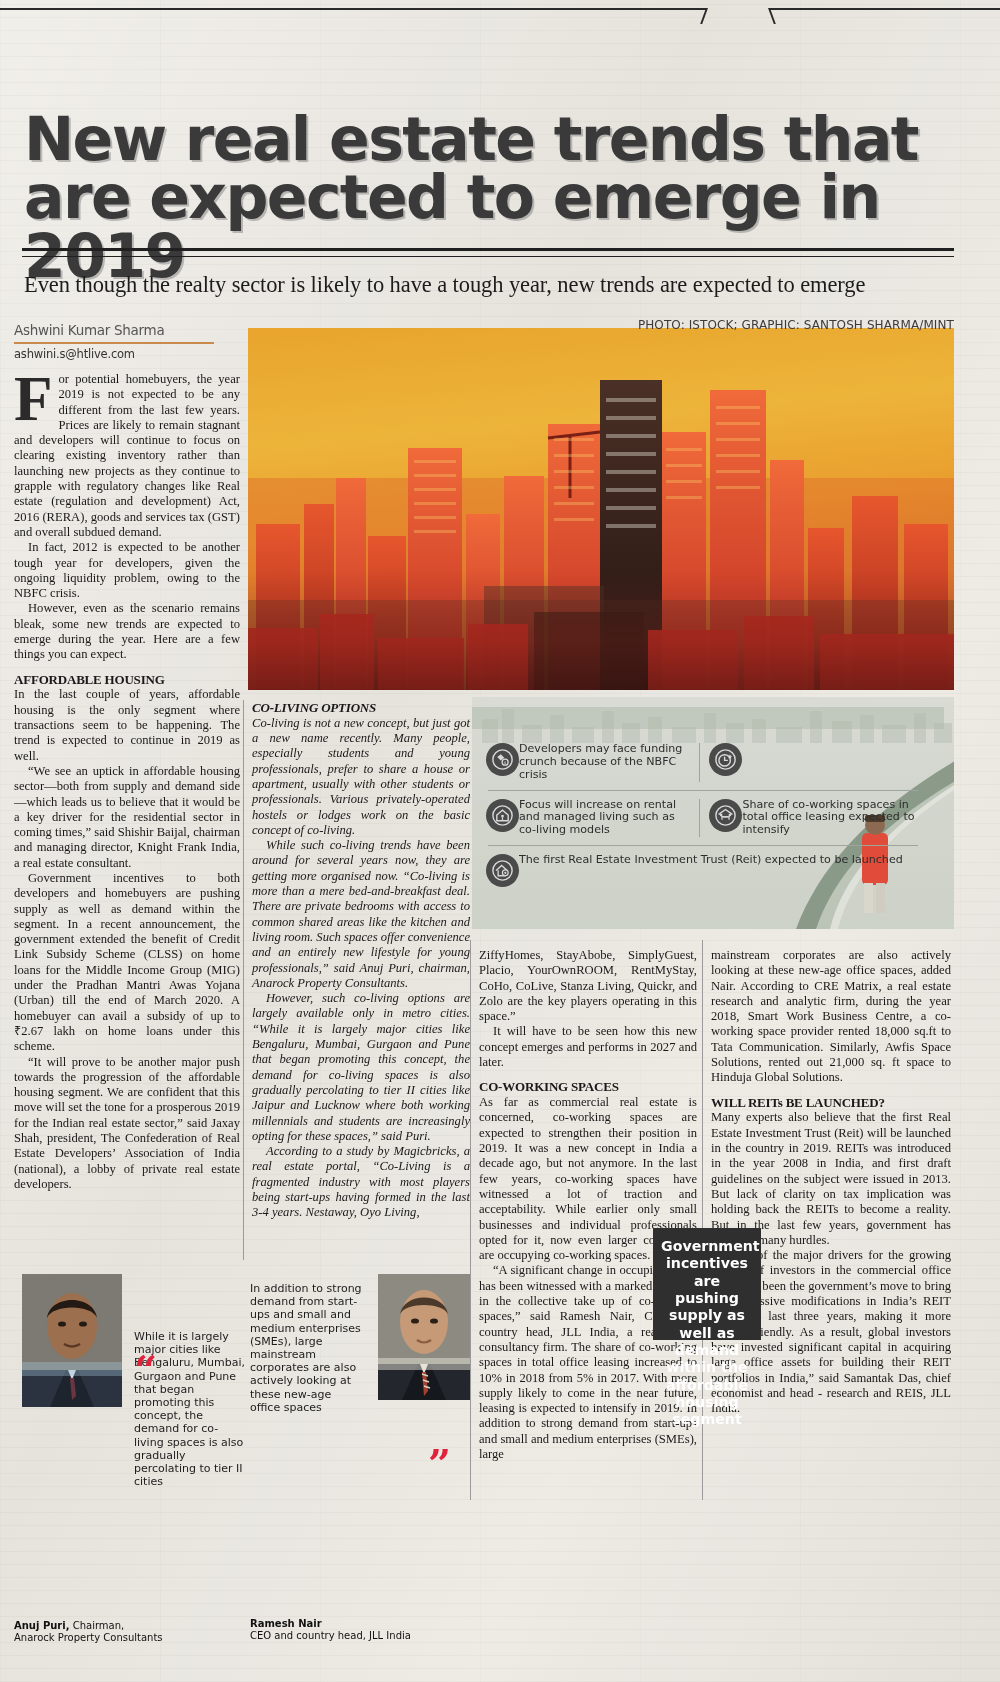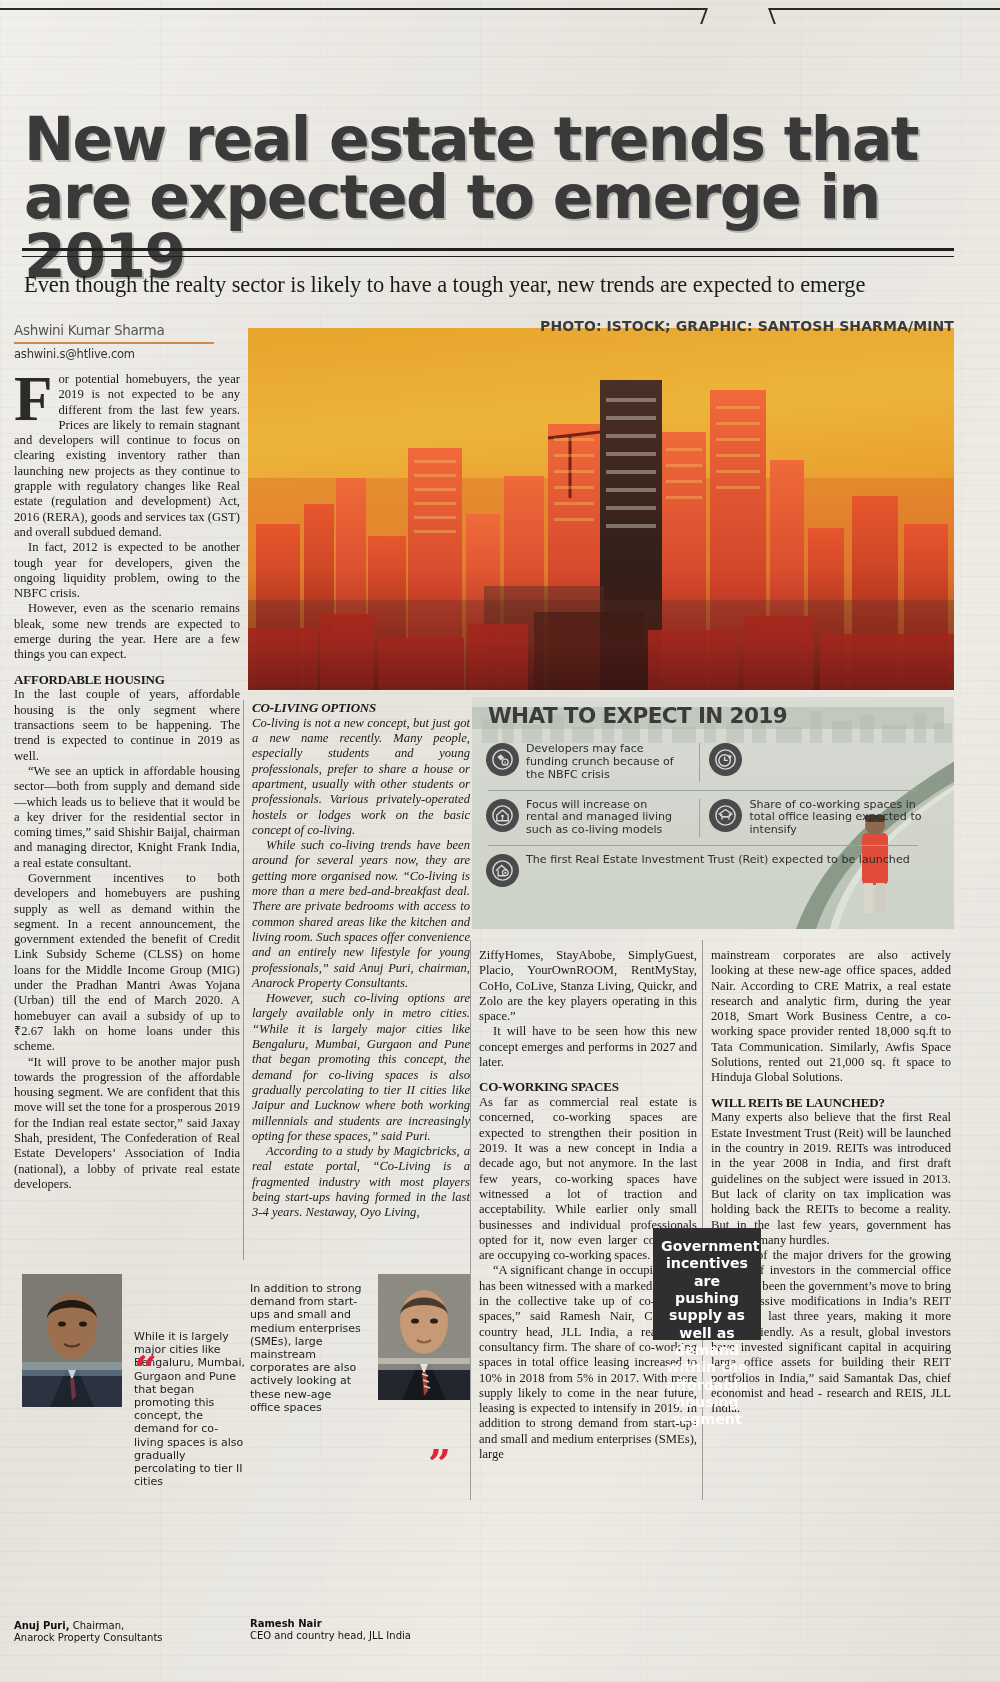--- a/index.html
+++ b/index.html
@@ -58,22 +58,22 @@
     letter-spacing:-.3px;padding-bottom:2px;
   }
   .byline .uline{height:2px;background:#c98a4b;width:200px;margin:2px 0 3px;}
   .byline .mail{font-family:"DejaVu Sans", sans-serif;font-size:11.5px;color:#333;letter-spacing:-.2px;}
 
   
   .hero{position:absolute;left:248px;top:328px;width:706px;height:362px;overflow:hidden;}
   .sky{position:absolute;inset:0;background:linear-gradient(175deg,#e8a42c 0%,#edb43a 28%,#e99d2d 52%,#d8772a 72%,#c85a2b 100%);}
   .credit{
     position:absolute;right:2px;top:-12px;
-    font-family:"DejaVu Sans", sans-serif;font-weight:bold;
-    font-size:14px;letter-spacing:.1px;color:#3b3b3b;
+    font-family:"DejaVu Sans", sans-serif;font-weight:normal;
+    font-size:12px;letter-spacing:.1px;color:#3b3b3b;
   }
   .hero .smog{position:absolute;left:0;right:0;bottom:0;height:120px;
     background:linear-gradient(180deg,rgba(140,40,30,0) 0%,rgba(120,32,26,.35) 60%,rgba(70,20,18,.55) 100%);}
 
   
   .col{position:absolute;font-size:12.6px;line-height:1.215;text-align:justify;
        font-family:"Liberation Serif", serif;color:#191919;}
   .col p{margin:0;text-indent:14px;}
   .col p.noind{text-indent:0;}
   .col h3{
@@ -92,21 +92,21 @@
   .info .skyline{position:absolute;left:0;right:0;top:0;height:46px;opacity:.5;}
   .info .road{position:absolute;right:-30px;top:18px;width:260px;height:214px;}
   .info .title{
     position:absolute;left:16px;top:6px;
     font-family:"DejaVu Sans", sans-serif;font-weight:bold;
     font-size:21.5px;letter-spacing:-.6px;color:#3b3b3b;
   }
   .info .titlebar{position:absolute;left:0;top:10px;width:472px;height:22px;background:#aebaab;opacity:.55;}
   .grid{position:absolute;left:12px;top:40px;width:452px;}
   .irow{display:flex;}
-  .icell{display:flex;gap:7px;padding:6px 8px 6px 2px;width:205px;}
+  .icell{display:flex;padding:6px 8px 6px 2px;width:205px;}
   .icell .txt{
     font-family:"DejaVu Sans", sans-serif;font-size:11.1px;line-height:1.16;color:#2d2d2d;
   }
   .ico{width:33px;height:33px;flex:0 0 33px;border-radius:50%;background:#4a4a4a;
        display:flex;align-items:center;justify-content:center;color:#d9d9d9;}
   .ico svg{display:block;}
   .hsep{height:1px;background:#9ea59c;margin:2px 4px;width:430px;}
   .vsep{width:1px;background:#9ea59c;margin:6px 8px;}
 
   
@@ -310,21 +310,20 @@
 
       <g>
         <rect x="138" y="118" width="26" height="52" rx="5" fill="#e14b3a"></rect>
         <rect x="140" y="168" width="9" height="30" fill="#d9d6cc"></rect>
         <rect x="152" y="168" width="9" height="30" fill="#cfccc2"></rect>
         <circle cx="151" cy="110" r="10" fill="#8c6a52"></circle>
         <rect x="141" y="100" width="20" height="7" rx="2" fill="#4c3a2c"></rect>
       </g>
     </svg>
     <div class="titlebar"></div>
-    <div class="title">WHAT TO EXPECT IN 2019</div>
 
     <div class="grid">
       <div class="irow">
         <div class="icell">
           <div class="ico">
             <svg viewBox="0 0 24 24" width="21" height="21">
                 <circle cx="12" cy="12" r="11" fill="none" stroke="#d9d9d9" stroke-width="1.6"></circle>
                 <path d="M6 9l4-3 4 4-4 3z" fill="#d9d9d9"></path>
                 <circle cx="15" cy="15" r="3.4" fill="none" stroke="#d9d9d9" stroke-width="1.5"></circle>
                 <text x="15" y="17" font-size="4.6" fill="#d9d9d9" text-anchor="middle" font-family="DejaVu Sans">$</text>

